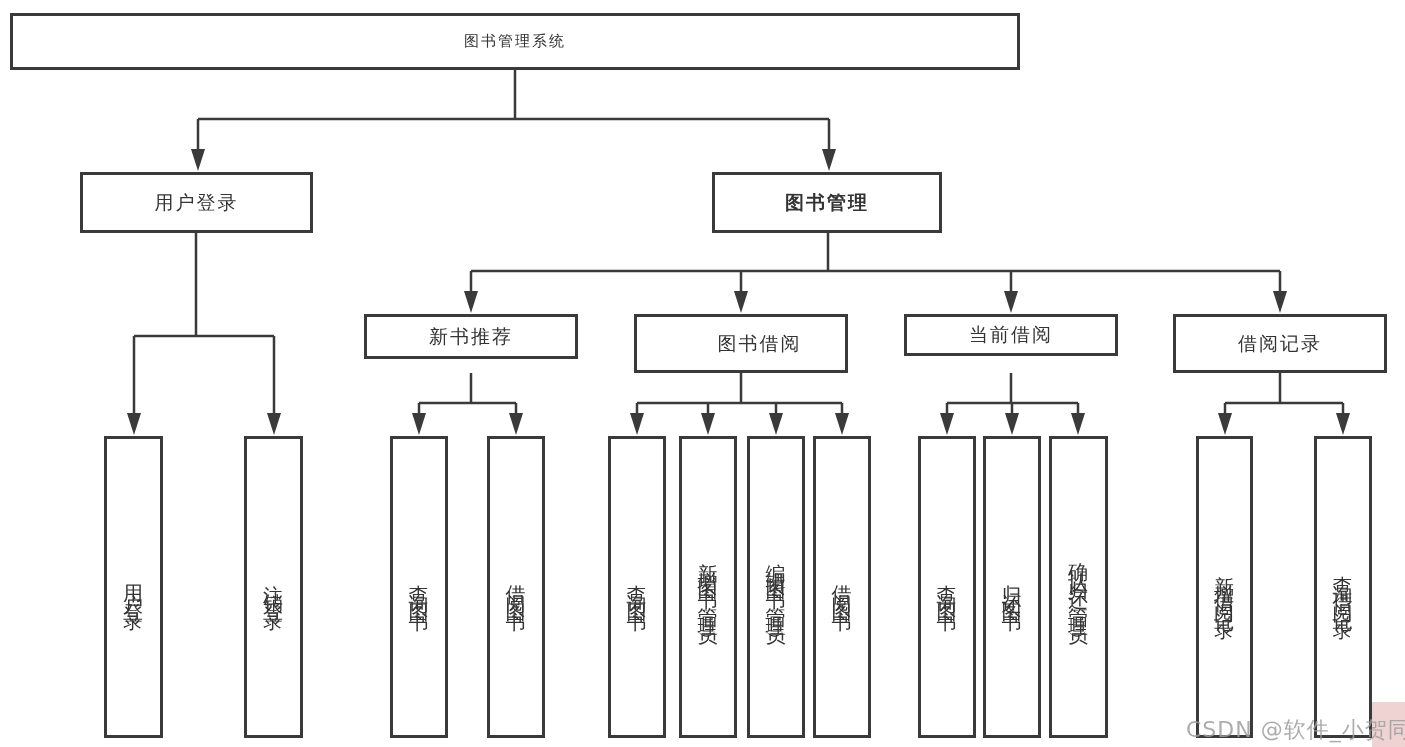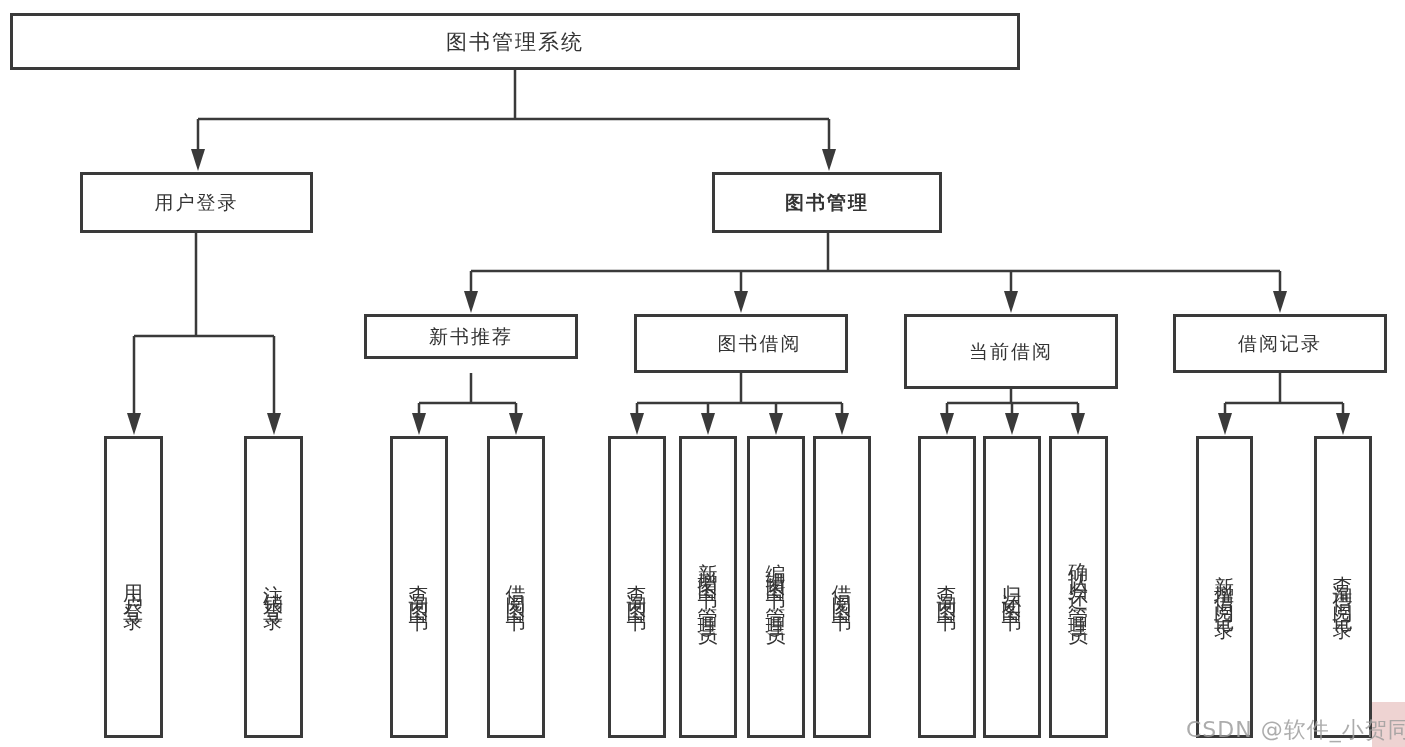--- a/index.html
+++ b/index.html
@@ -32,21 +32,21 @@
     align-items: center;
     justify-content: center;
     z-index: 1;
   }
   .h-node {
     font-size: 19px;
     letter-spacing: 2px;
     white-space: nowrap;
   }
   .root-node {
-    font-size: 21px;
+    font-size: 15px;
   }
   .v-node .vtext {
     writing-mode: vertical-rl;
     text-orientation: mixed;
     font-size: 20px;
     letter-spacing: 9px;
     line-height: 1.1;
     white-space: nowrap;
   }
   .corner-patch {
@@ -114,21 +114,21 @@
     </g>
   </svg>
 
   <div class="node h-node root-node" style="left:10px; top:13px; width:1010px; height:57px;">图书管理系统</div>
 
   <div class="node h-node" style="left:80px; top:172px; width:233px; height:61px;">用户登录</div>
   <div class="node h-node" style="left:712px; top:172px; width:230px; height:61px;font-weight:bold;">图书管理</div>
 
   <div class="node h-node" style="left:364px; top:314px; width:214px; height:45px;">新书推荐</div>
   <div class="node h-node" style="left:634px; top:314px; width:214px; height:59px;padding-left:37px;">图书借阅</div>
-  <div class="node h-node" style="left:904px; top:314px; width:214px; height:75px;">当前借阅</div>
+  <div class="node h-node" style="left:904px; top:314px; width:214px; height:42px;">当前借阅</div>
   <div class="node h-node" style="left:1173px; top:314px; width:214px; height:59px;text-align:right;">借阅记录</div>
 
   <div class="node v-node" style="left:104px; top:436px; width:59px; height:302px;">
     <span class="vtext">用户登录</span>
   </div>
   <div class="node v-node" style="left:244px; top:436px; width:59px; height:302px;">
     <span class="vtext">注销登录</span>
   </div>
 
   <div class="node v-node" style="left:390px; top:436px; width:58px; height:302px;">

